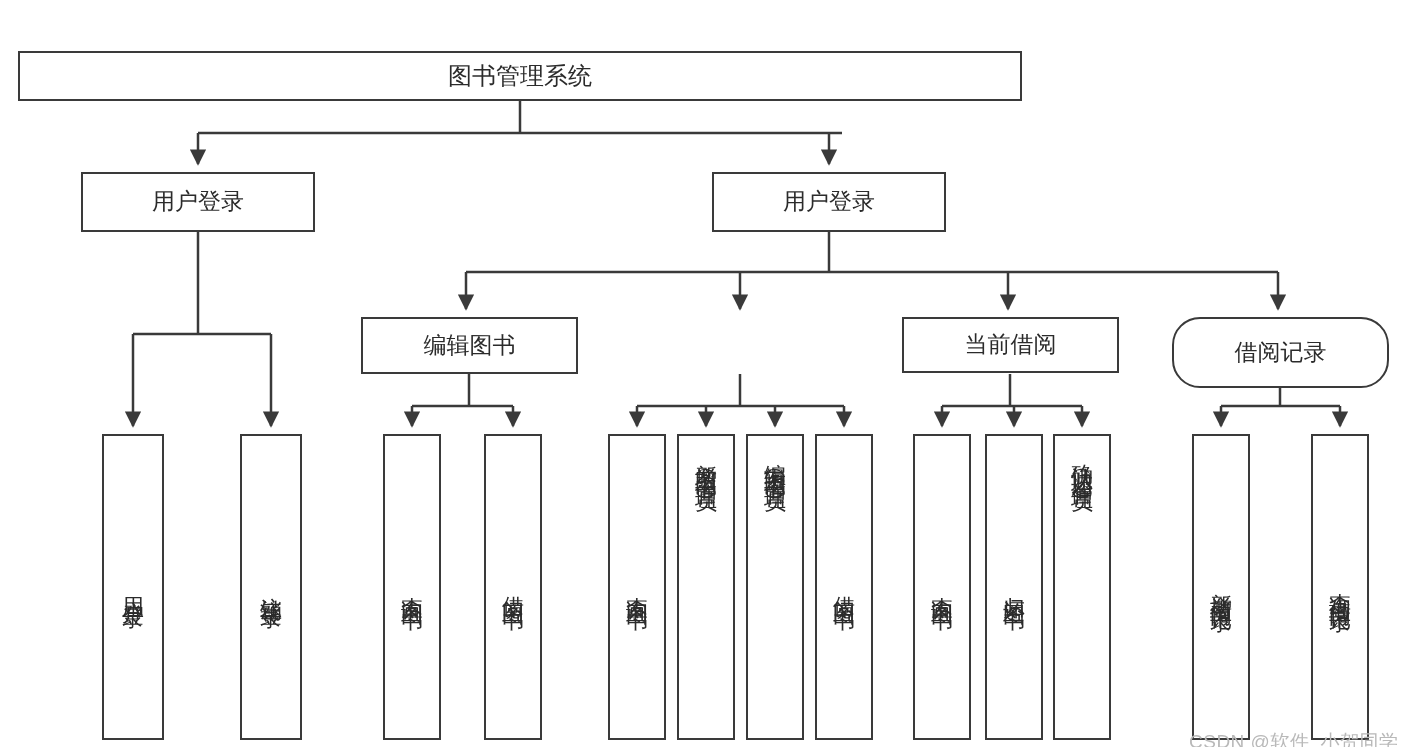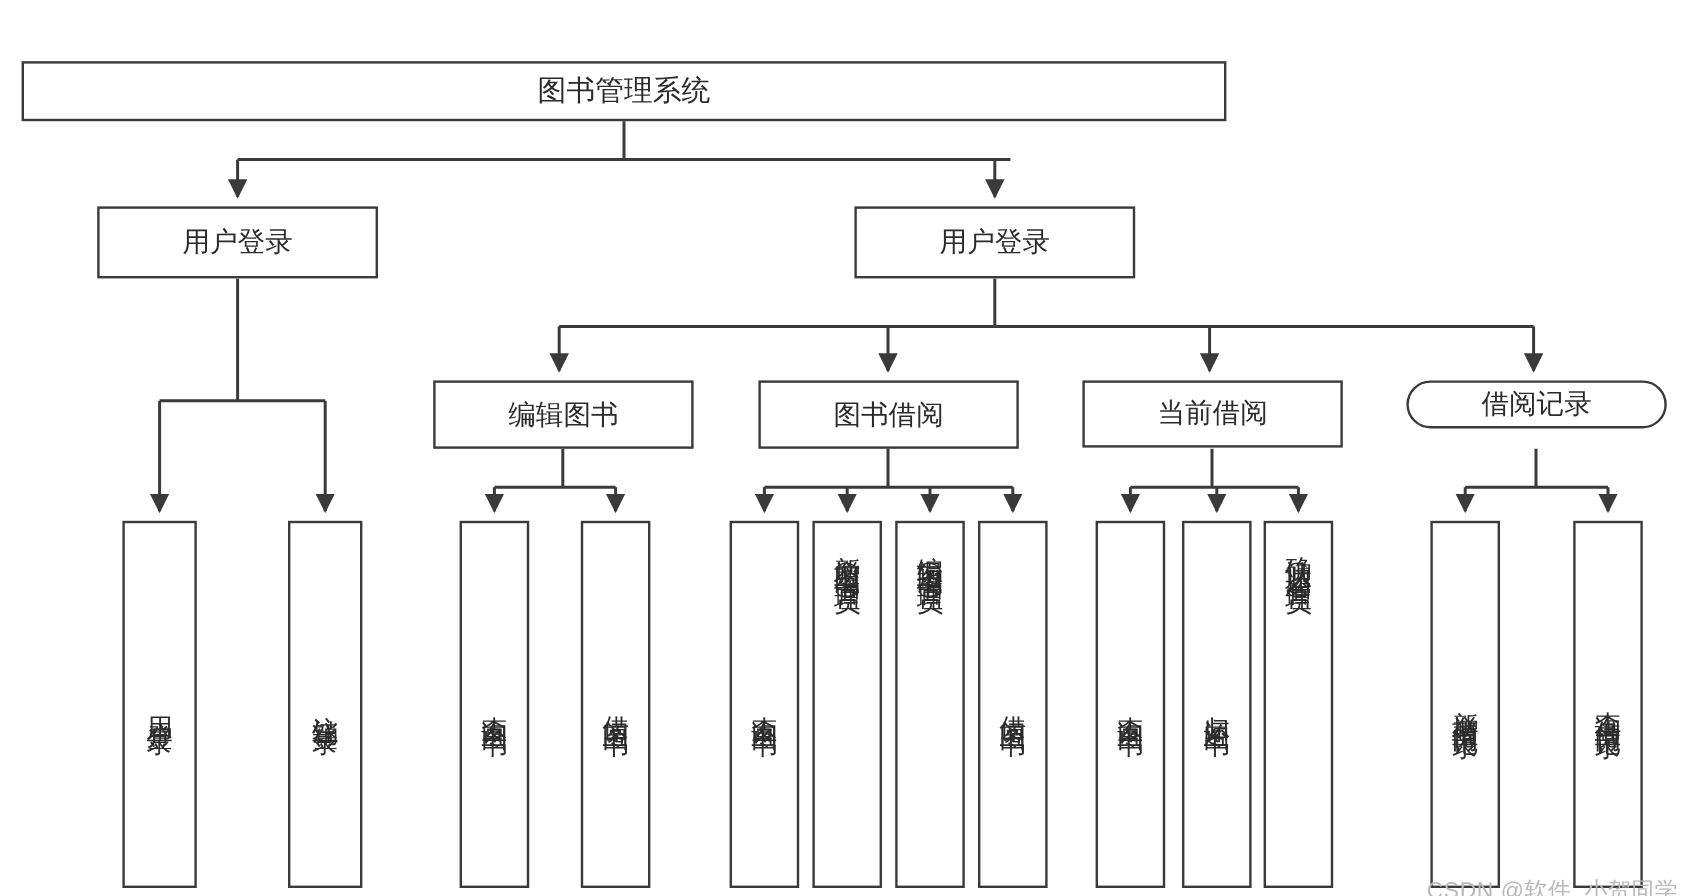--- a/index.html
+++ b/index.html
@@ -141,27 +141,24 @@
   <div class="node horiz" style="left:81px; top:172px; width:234px; height:60px;">
     <span class="node-label">用户登录</span>
   </div>
   <div class="node horiz" style="left:712px; top:172px; width:234px; height:60px;">
     <span class="node-label">用户登录</span>
   </div>
 
   <div class="node horiz" style="left:361px; top:317px; width:217px; height:57px;">
     <span class="node-label">编辑图书</span>
   </div>
-  <div class="node horiz" style="left:632px; top:317px; width:217px; height:57px;">
-    <span class="node-label">图书借阅</span>
-  </div>
   <div class="node horiz" style="left:902px; top:317px; width:217px; height:56px;">
     <span class="node-label">当前借阅</span>
   </div>
-  <div class="node horiz" style="left:1172px; top:317px; width:217px; height:40px;border-radius:28px;">
+  <div class="node horiz" style="left:1172px; top:317px; width:217px; height:71px;border-radius:28px;">
     <span class="node-label">借阅记录</span>
   </div>
 
   <div class="node vert centered" style="left:102px; top:434px; width:62px; height:306px;">
     <span class="node-label">用户登录</span>
   </div>
   <div class="node vert centered" style="left:240px; top:434px; width:62px; height:306px;">
     <span class="node-label">注销登录</span>
   </div>
 

